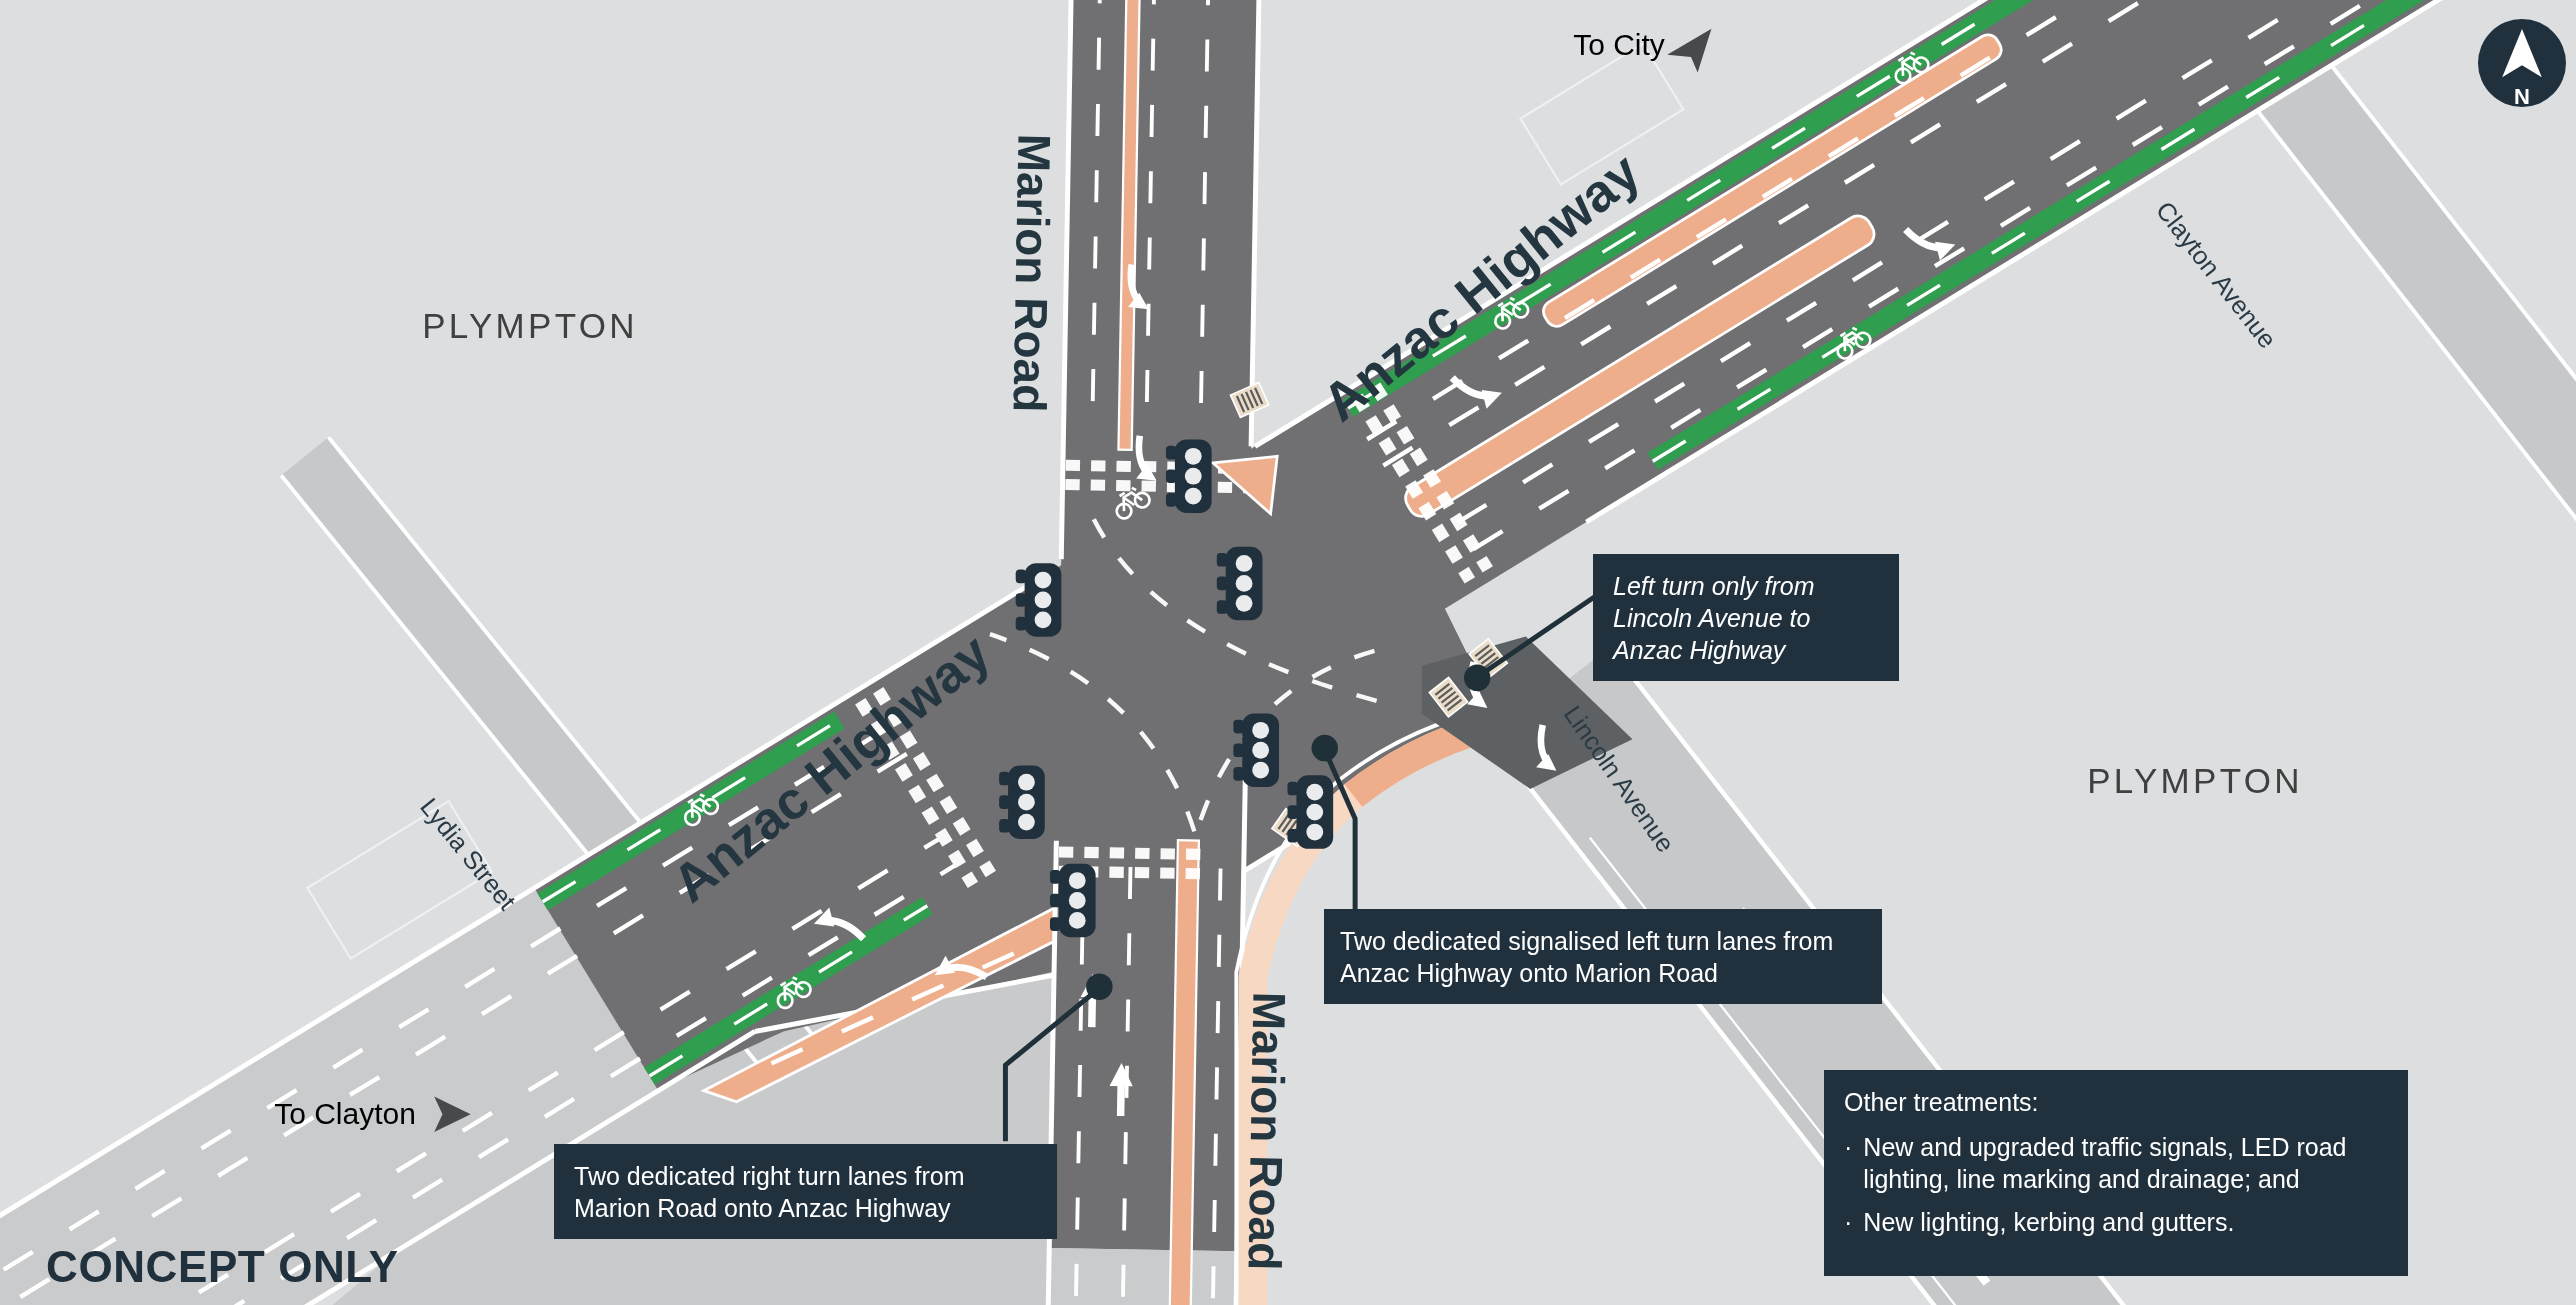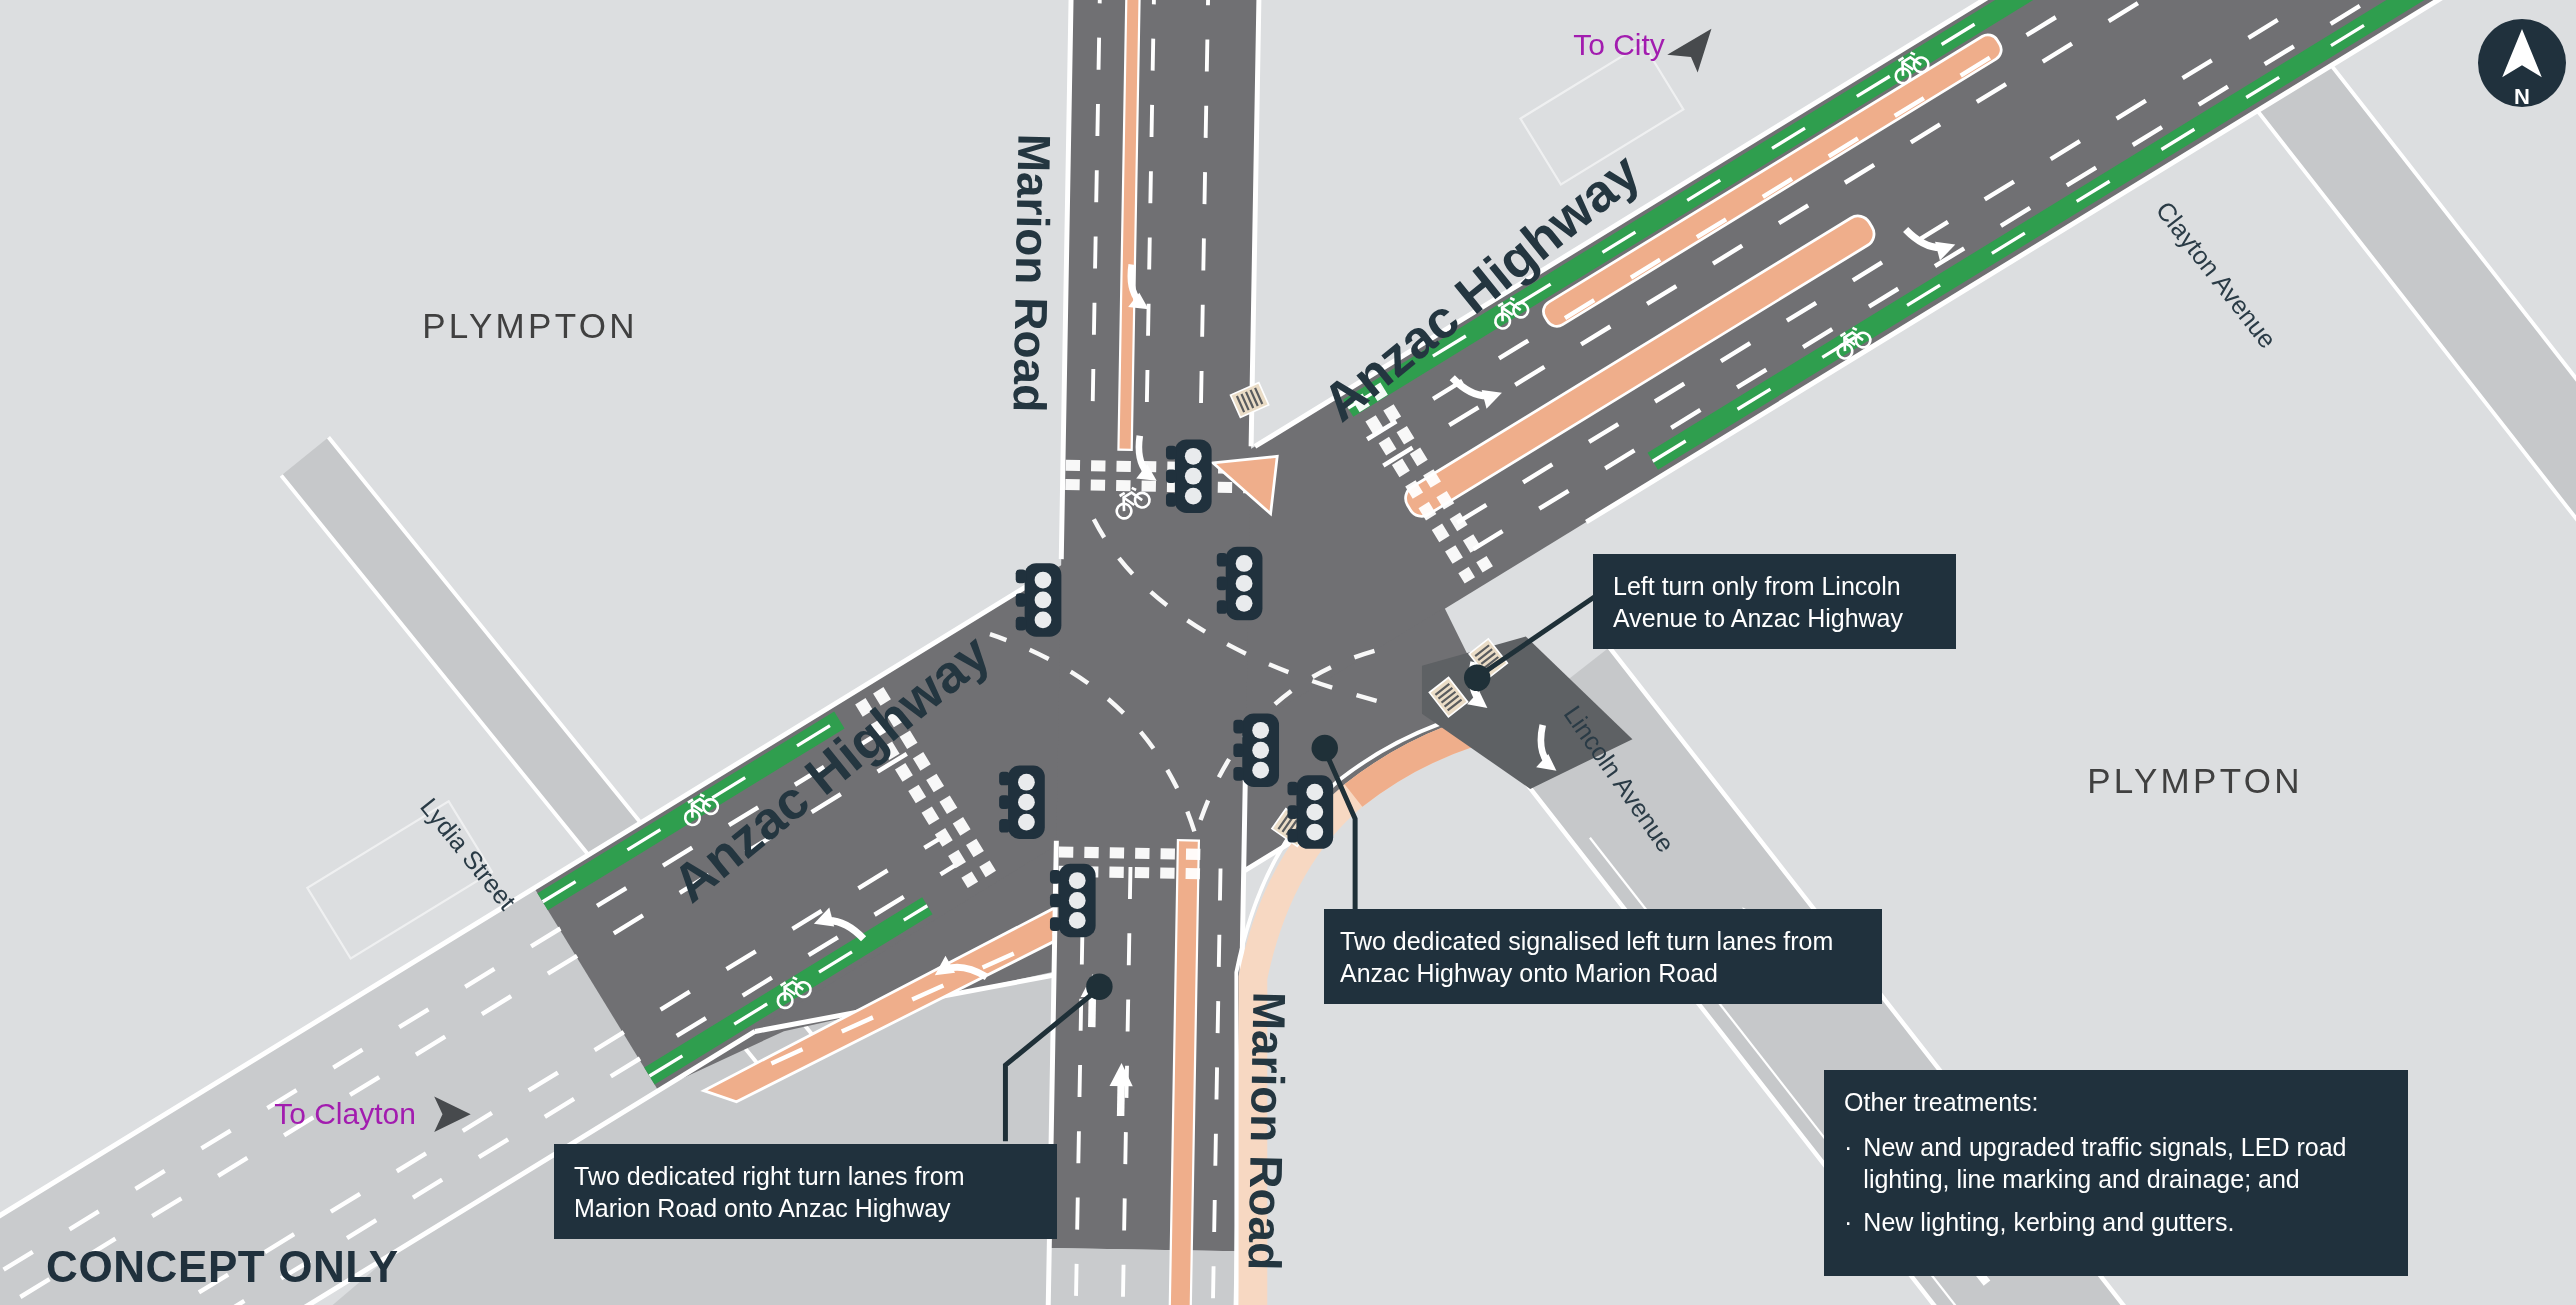--- a/index.html
+++ b/index.html
@@ -5,21 +5,21 @@
   html,body{margin:0;padding:0;}
   .stage{position:relative;width:2576px;height:1306px;background:#dcdee0;overflow:hidden;
          font-family:"Liberation Sans",sans-serif;}
   .stage svg.map{position:absolute;left:0;top:0;}
   .lbl{position:absolute;white-space:nowrap;transform:translate(-50%,-50%);}
   .road-name{color:#243640;font-weight:bold;}
   .road-name.major{font-size:53px;}
   .road-name.marion{font-size:46px;}
   .road-name.minor{font-size:25.4px;font-weight:normal;color:#2a3b46;}
   .suburb{color:#404040;font-size:35px;letter-spacing:3.3px;}
-  .dirlabel{color:#a21caf;font-size:30px;}
+  .dirlabel{color:#000000;font-size:30px;}
   .concept{position:absolute;color:#20313d;font-size:44px;font-weight:bold;letter-spacing:0.6px;}
   .callout{position:absolute;background:#20313d;color:#ffffff;font-size:25px;line-height:1.28;
            padding:15.5px 20px;box-sizing:border-box;}
   .callout .title{margin:0 0 13.3px 0;}
   .callout .bullet-row{display:flex;gap:11px;margin-top:11px;}
   .callout .bullet-row:first-of-type{margin-top:0;}
   .callout .dot{flex:0 0 auto;}
   .compass{position:absolute;left:2478px;top:19.3px;width:88px;height:88px;border-radius:50%;
            background:#20313d;}
   .compass .n{position:absolute;left:50%;top:65px;transform:translateX(-50%);
@@ -224,21 +224,21 @@
 
 <div class="concept" style="left:46px;top:1242px;">CONCEPT ONLY</div>
 
 <div class="compass">
   <svg width="88" height="88" viewBox="0 0 160 160">
     <path d="M80,18 L116,106 L80,84 L44,106 Z" fill="#ffffff"></path>
   </svg>
   <span class="n">N</span>
 </div>
 
-<div class="callout" style="left:1593px;top:554px;width:363px;">
+<div class="callout" style="left:1593px;top:554px;width:306px;font-style:italic;">
   <span>Left turn only from Lincoln Avenue to Anzac Highway</span>
 </div>
 
 <div class="callout" style="left:1324px;top:909px;width:558px;padding-left:16px;">
   <span>Two dedicated signalised left turn lanes from Anzac Highway onto Marion Road</span>
 </div>
 
 <div class="callout" style="left:554px;top:1144px;width:503px;">
   <span>Two dedicated right turn lanes from Marion Road onto Anzac Highway</span>
 </div>

